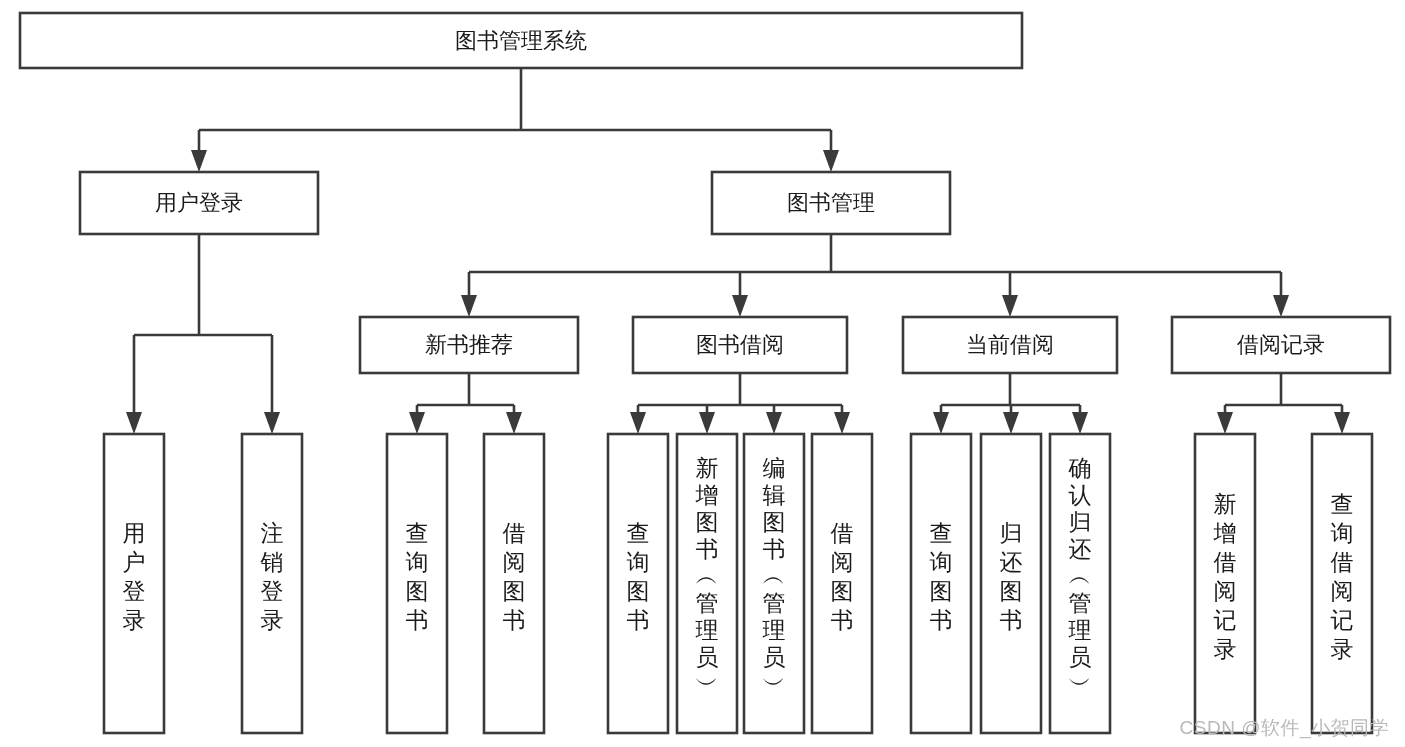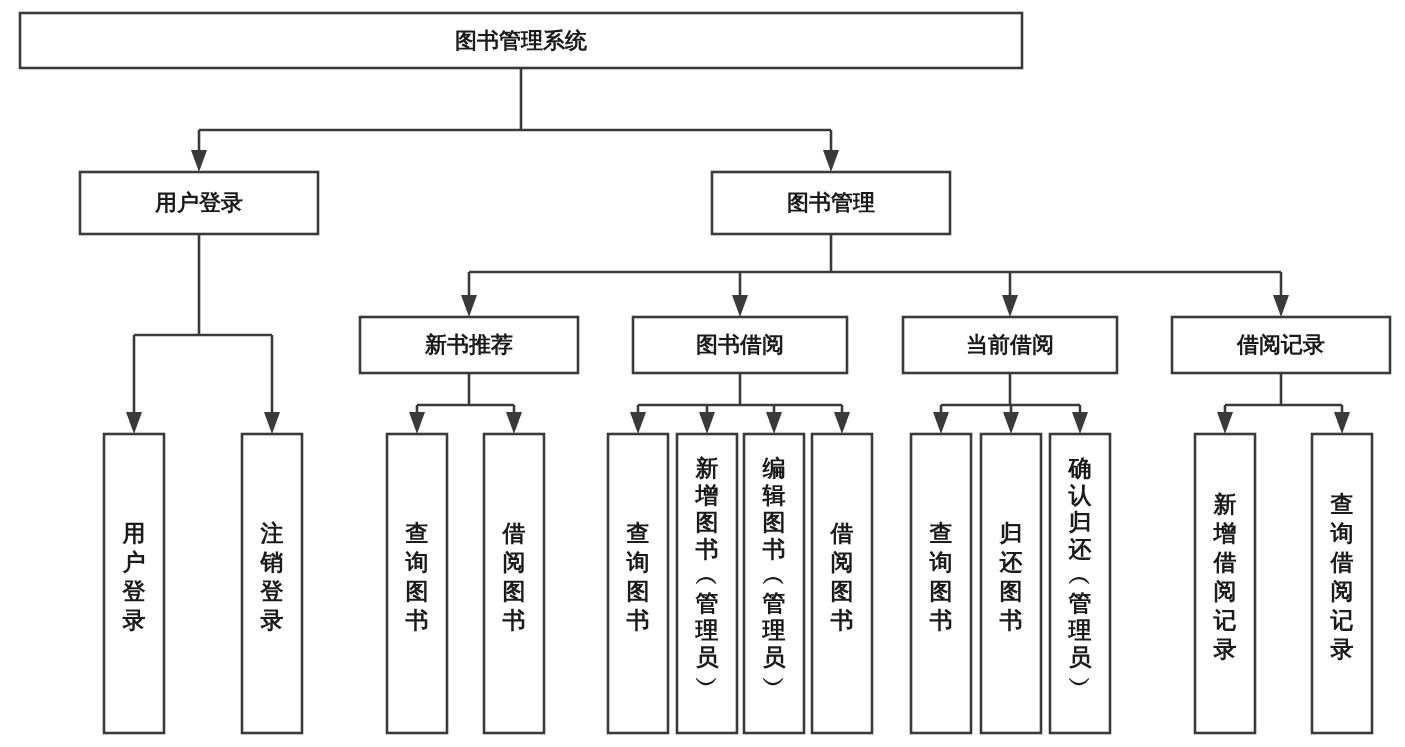--- a/index.html
+++ b/index.html
@@ -7,21 +7,20 @@
     padding: 0;
     background: #ffffff;
   }
   #page {
     position: relative;
     width: 1405px;
     height: 747px;
     background: #ffffff;
     font-family: "Liberation Sans", "DejaVu Sans", sans-serif;
     overflow: hidden;
-    font-weight: bold;
   }
   svg#diagram {
     position: absolute;
     left: 0;
     top: 0;
     width: 1405px;
     height: 747px;
   }
   .node-rect {
     fill: #ffffff;
@@ -217,13 +216,14 @@
         <rect class="node-rect" x="1195" y="434" width="60" height="299"></rect>
         <text class="node-label-v vtext" x="1225" y="511.5"><tspan x="1225" dy="0">新</tspan><tspan x="1225" dy="29">增</tspan><tspan x="1225" dy="29">借</tspan><tspan x="1225" dy="29">阅</tspan><tspan x="1225" dy="29">记</tspan><tspan x="1225" dy="29">录</tspan></text>
       </g>
       <g>
         <rect class="node-rect" x="1312" y="434" width="60" height="299"></rect>
         <text class="node-label-v vtext" x="1342" y="511.5"><tspan x="1342" dy="0">查</tspan><tspan x="1342" dy="29">询</tspan><tspan x="1342" dy="29">借</tspan><tspan x="1342" dy="29">阅</tspan><tspan x="1342" dy="29">记</tspan><tspan x="1342" dy="29">录</tspan></text>
       </g>
     </g>
   </svg>
 
+  <div class="watermark">CSDN @软件_小贺同学</div>
 </div>
 
 </body></html>

